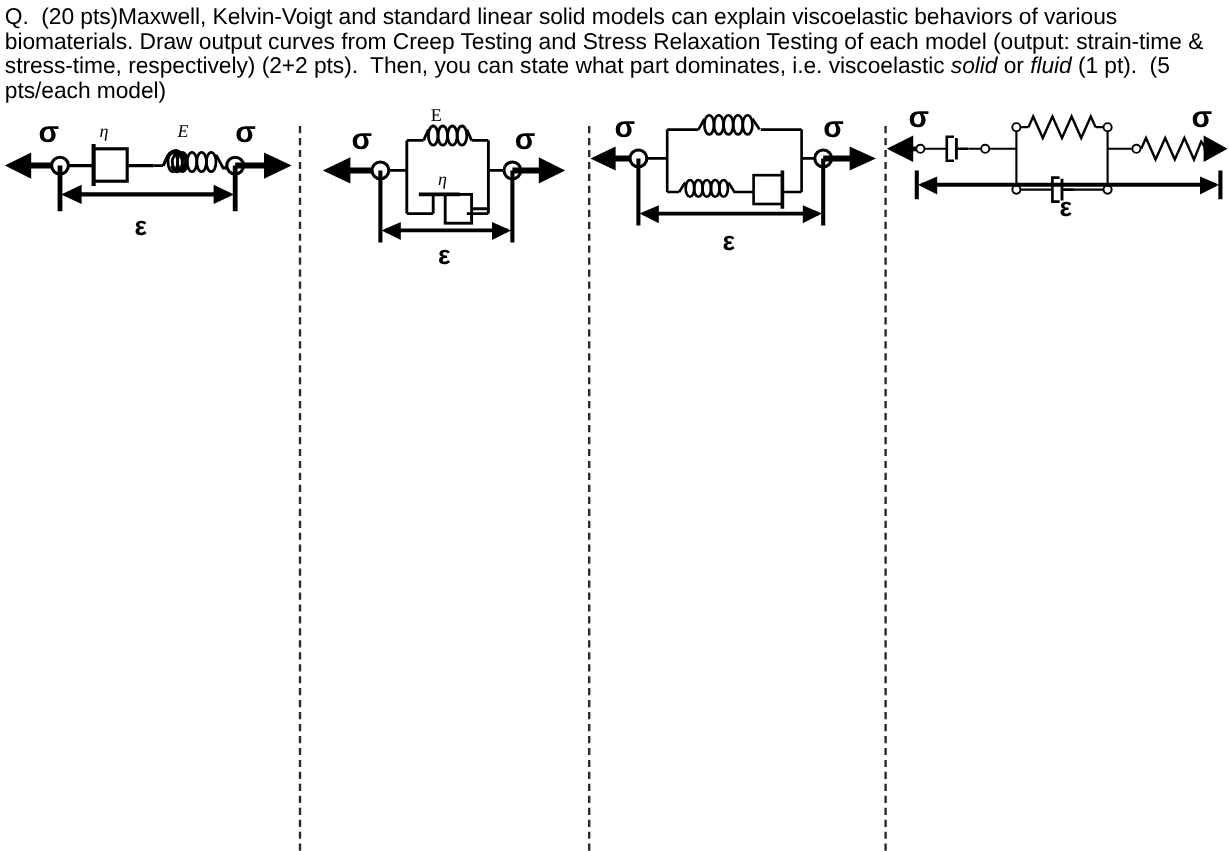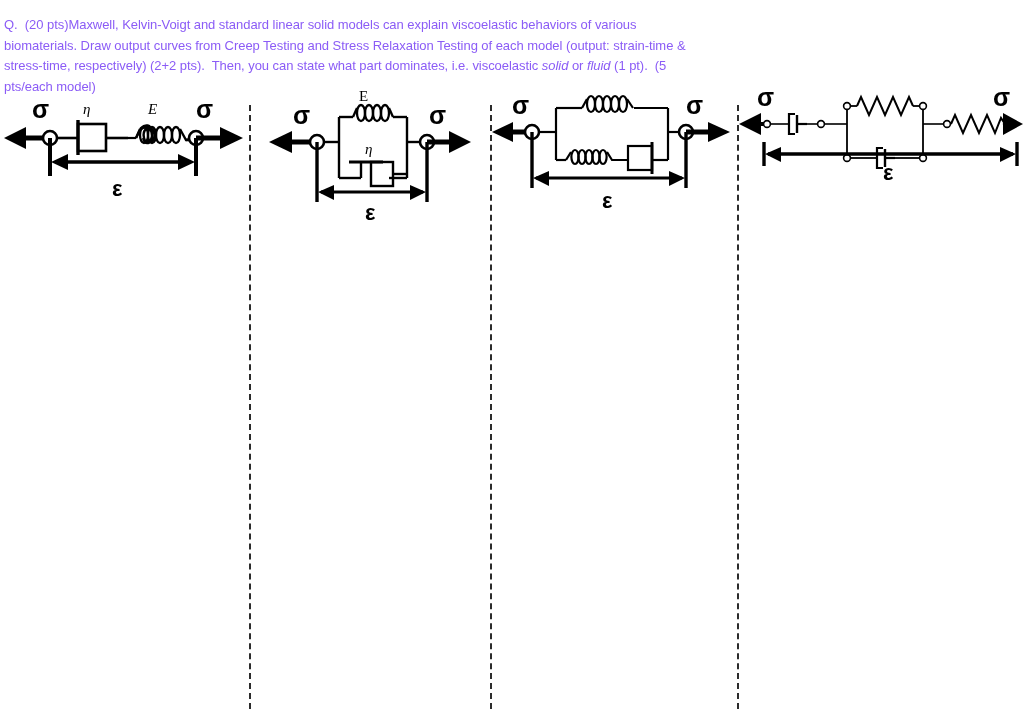--- a/index.html
+++ b/index.html
@@ -8,25 +8,25 @@
     background:#ffffff;
     font-family:"Liberation Sans", sans-serif;
     color:#000000;
     overflow:hidden;
     position:relative;
   }
   #page{position:relative;width:1024px;height:709px;}
 
   .question-text{
     position:absolute;
-    left:4px; top:15px;
+    left:4px; top:5px;
     width:1006px;
-    font-size:13px;
+    font-size:19px;
     line-height:20.6px;
-    color:#8b5cf6;
+    color:#000000;
     letter-spacing:-0.05px;
     white-space:pre-wrap;
   }
   .italic{font-style:italic;}
 
   .figures{
     position:absolute;
     left:0; top:84px;
     width:1024px; height:625px;
   }

